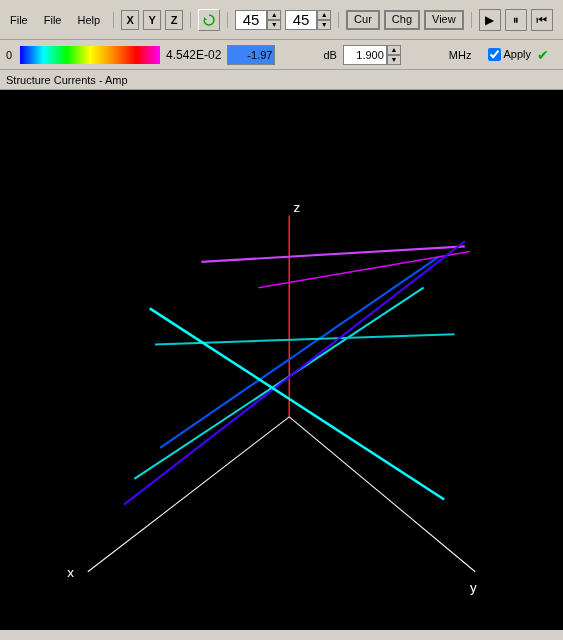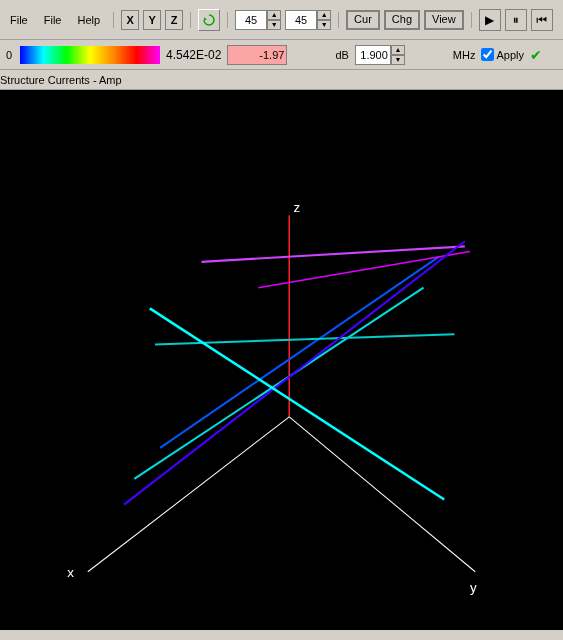--- a/index.html
+++ b/index.html
@@ -64,21 +64,21 @@
 
     .spinbox {
       display: flex;
       align-items: center;
       height: 20px;
     }
     .spinbox input {
       width: 32px;
       height: 20px;
       text-align: center;
-      font-size: 11px;
+      font-size: 15px;
       border: 1px solid #808080;
       background: white;
       padding: 8px 1px;
     }
     .spinbox-arrows {
       display: flex;
       flex-direction: column;
       height: 20px;
     }
     .spinbox-arrow {
@@ -136,39 +136,39 @@
     .colorbar {
       width: 140px;
       height: 18px;
       background: linear-gradient(to right, #0000ff, #00ffff, #00ff00, #ffff00, #ff8800, #ff0000, #ff00ff);
     }
     .scale-max {
       font-size: 12px;
     }
 
     .db-input {
-      width: 60px;
+      width: 48px;
       height: 20px;
       text-align: right;
       font-size: 11px;
       border: 1px solid #808080;
-      background: #fca5a5;
+      background: #3b82f6;
       padding: 0 2px;
     }
     .db-label {
       font-size: 11px;
       margin-left: 42px;
     }
 
     .freq-spinbox {
       display: flex;
       align-items: center;
     }
     .freq-input {
-      width: 36px;
+      width: 44px;
       height: 20px;
       text-align: right;
       font-size: 11px;
       border: 1px solid #808080;
       background: white;
       padding: 0 2px;
     }
     .freq-arrows {
       display: flex;
       flex-direction: column;
@@ -181,40 +181,41 @@
       border: 1px solid #808080;
       display: flex;
       align-items: center;
       justify-content: center;
       cursor: pointer;
       font-size: 7px;
     }
 
     .apply-checkbox {
       display: flex;
-      align-items: center;
+      align-items: flex-start;
       gap: 2px;
       cursor: pointer;
+      margin-left: 11px;
     }
     .apply-checkbox input[type=checkbox] {
       width: 13px;
       height: 13px;
       cursor: pointer;
     }
 
     .checkmark-icon {
       font-size: 14px;
       color: #00aa00;
       cursor: pointer;
     }
 
     
     .subtitle-bar {
       background: #d4d0c8;
-      padding: 2px 0;
+      padding: 2px 6px;
       font-size: 11px;
       border-bottom: 1px solid #a0a0a0;
       height: 20px;
       display: flex;
       align-items: center;
     }
 
     
     .viewport {
       background: #000000;

